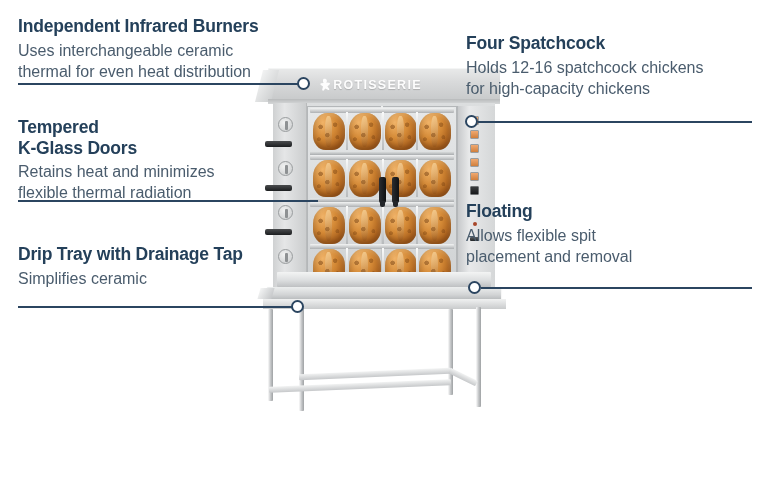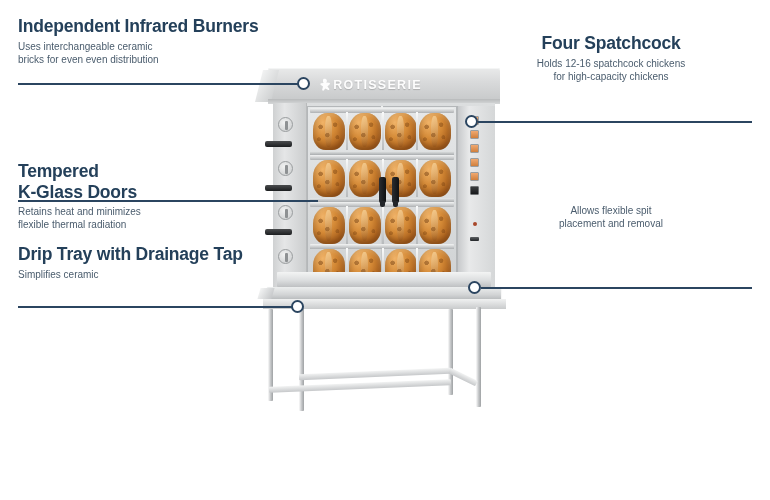--- a/index.html
+++ b/index.html
@@ -13,25 +13,25 @@
   }
   #stage{position:absolute;left:0;top:0;width:770px;height:500px;overflow:hidden;}
 
   
   .callout{position:absolute;}
   .callout .title{
     font-size:17.5px;font-weight:bold;color:#24405a;
     line-height:1.18;letter-spacing:-0.2px;margin:0;
   }
   .callout .desc{
-    font-size:10px;color:#4a5c6d;line-height:1.32;margin:3px 0 0 0;
+    font-size:16px;color:#4a5c6d;line-height:1.32;margin:3px 0 0 0;
     font-weight:400;
   }
   .callout.left{text-align:left;}
-  .callout.right{text-align:center;}
+  .callout.right{text-align:left;}
 
   .rule{position:absolute;height:2px;background:#2b4560;}
 
   .dot{
     position:absolute;width:13px;height:13px;border-radius:50%;
     background:#ffffff;border:2.6px solid #2b4560;box-sizing:border-box;
   }
 
   
   #product{position:absolute;left:255px;top:58px;width:260px;height:370px;}
@@ -309,27 +309,27 @@
     <div class="caster" style="left:6px;top:338px"></div>
     <div class="caster" style="left:214px;top:346px"></div>
     <div class="caster" style="left:186px;top:332px"></div>
 
   </div>
 
   <div class="callout left" style="left:18px;top:16px;width:280px;">
     <div class="title">Independent Infrared Burners</div>
     <div class="desc">
       <span>Uses interchangeable ceramic</span><br>
-      <span>bricks for even even distribution</span>
+      <span>thermal for even heat distribution</span>
     </div>
   </div>
   <div class="rule" style="left:18px;top:83px;width:286px;"></div>
   <div class="dot" style="left:297px;top:77px;"></div>
 
-  <div class="callout left" style="left:18px;top:117px;width:280px;margin-top:44px;">
+  <div class="callout left" style="left:18px;top:117px;width:280px;">
     <div class="title">Tempered</div>
     <div class="title">K-Glass Doors</div>
     <div class="desc">
       <span>Retains heat and minimizes</span><br>
       <span>flexible thermal radiation</span>
     </div>
   </div>
   <div class="rule" style="left:18px;top:200px;width:300px;"></div>
 
   <div class="callout left" style="left:18px;top:244px;width:280px;">
@@ -345,20 +345,21 @@
     <div class="title">Four Spatchcock</div>
     <div class="desc">
       <span>Holds 12-16 spatchcock chickens</span><br>
       <span>for high-capacity chickens</span>
     </div>
   </div>
   <div class="rule" style="left:478px;top:121px;width:274px;"></div>
   <div class="dot" style="left:465px;top:115px;"></div>
 
   <div class="callout right" style="right:14px;top:201px;width:290px;">
+    <div class="title">Floating</div>
     <div class="desc">
       <span>Allows flexible spit</span><br>
       <span>placement and removal</span>
     </div>
   </div>
   <div class="rule" style="left:481px;top:287px;width:271px;"></div>
   <div class="dot" style="left:468px;top:281px;"></div>
 
 </div>
 

